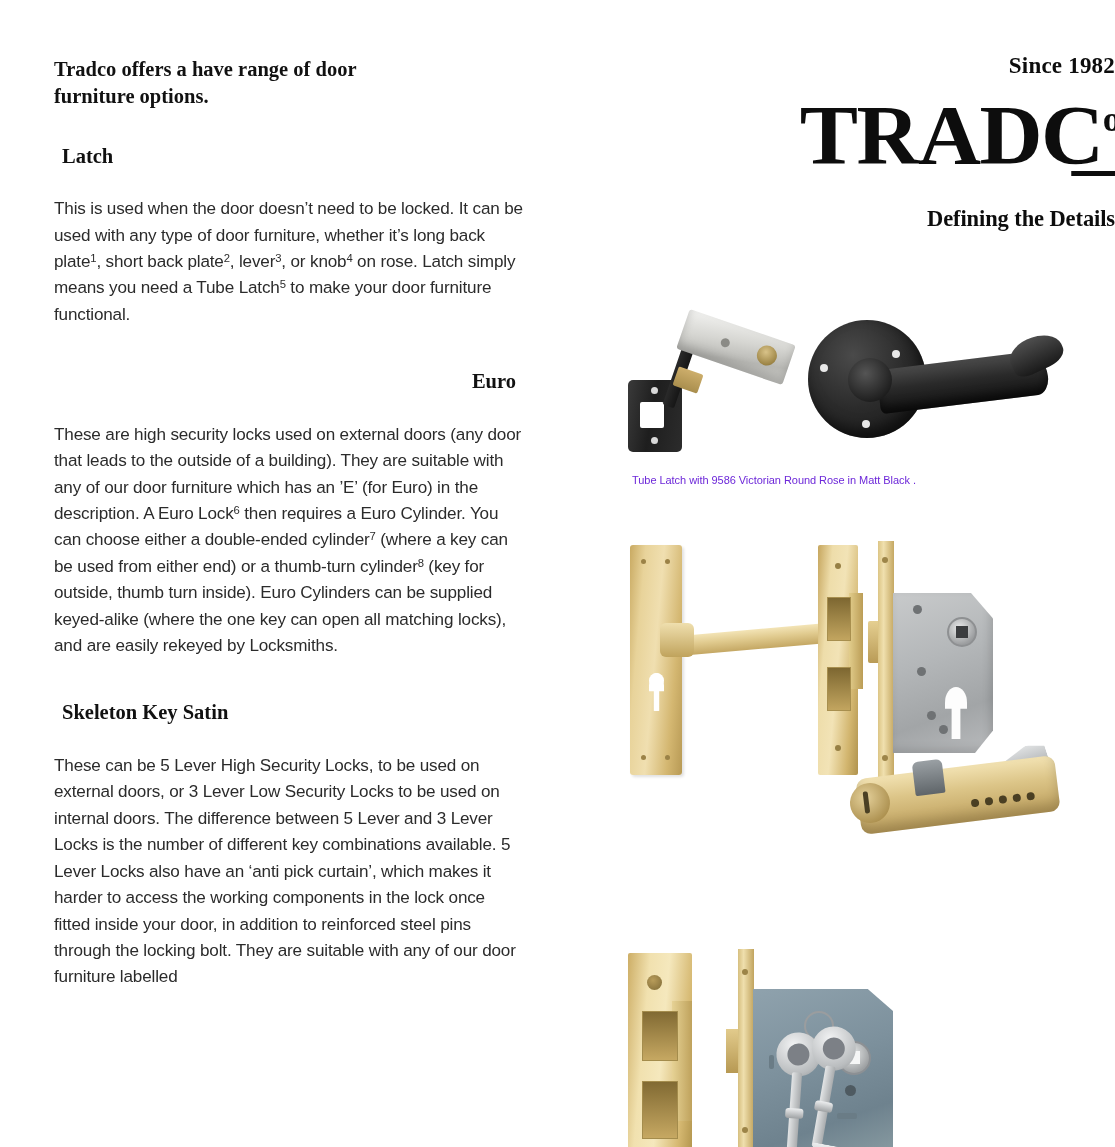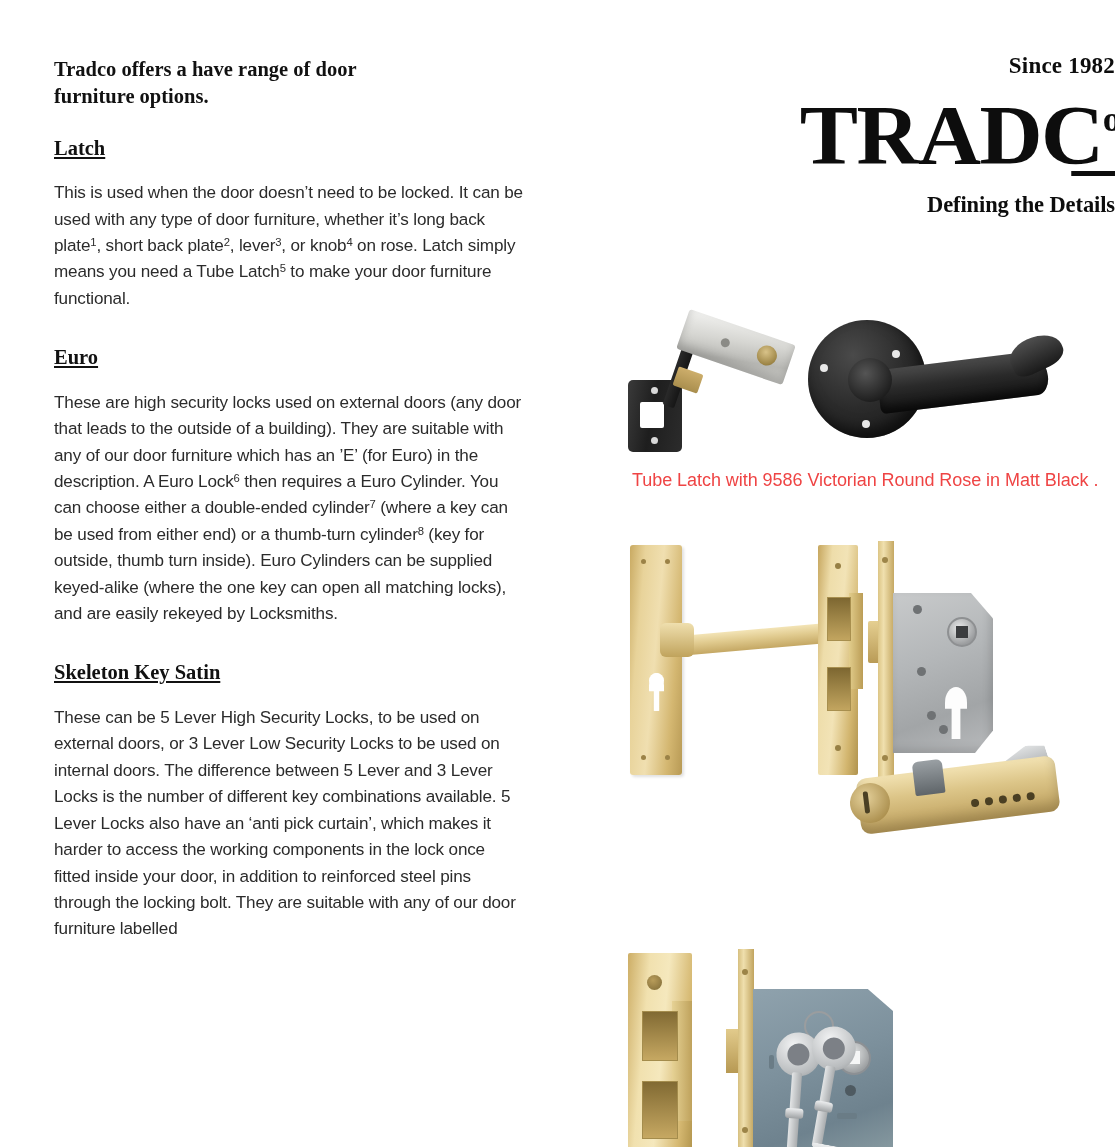--- a/index.html
+++ b/index.html
@@ -46,25 +46,24 @@
     padding-top: 56px;
     white-space: pre-line;
   }
 
   .sec-heading {
     font-family: "Liberation Serif", serif;
     font-weight: bold;
     font-size: 20.5px;
     line-height: 1.25;
     color: #111111;
-    margin: 0;
-    text-decoration: underline;
+    margin: 8px;
   }
   .sec-heading.h-latch    { padding-top: 25px; }
-  .sec-heading.h-euro     { padding-top: 33px; }
+  .sec-heading.h-euro     { padding-top: 33px; text-align: right; }
   .sec-heading.h-skeleton { padding-top: 33px; }
 
   .body-para {
     font-family: "Liberation Sans", sans-serif;
     font-size: 17.1px;
     line-height: 26.4px;
     color: #2b2b2b;
     margin: 0;
     padding-top: 19px;
     letter-spacing: -0.16px;
@@ -124,44 +123,44 @@
     right: 2px;
     bottom: 2px;
     width: 46px;
     height: 5px;
     background: #0d0d0d;
   }
   .logo-tagline {
     font-weight: bold;
     font-size: 22.5px;
     line-height: 1;
-    margin-top: 16px;
+    margin-top: 30px;
     letter-spacing: -0.1px;
   }
 
   
   .figure { position: absolute; left: 0; width: 515px; }
   .fig-1 { top: 300px; }
   .fig-2 { top: 535px; }
   .fig-3 { top: 945px; }
 
   .fig-stage {
     position: relative;
     width: 515px;
     background: #ffffff;
   }
   .stage-1 { height: 160px; }
   .stage-2 { height: 320px; }
   .stage-3 { height: 202px; }
 
   .caption {
     font-family: "Liberation Sans", sans-serif;
-    font-size: 18px;
+    font-size: 11px;
     line-height: 17px;
-    color: #ef4444;
+    color: #6d28d9;
     letter-spacing: -0.05px;
     padding-left: 32px;
     padding-top: 12px;
     white-space: pre-line;
   }
 
   
   .part { position: absolute; }
 
   

